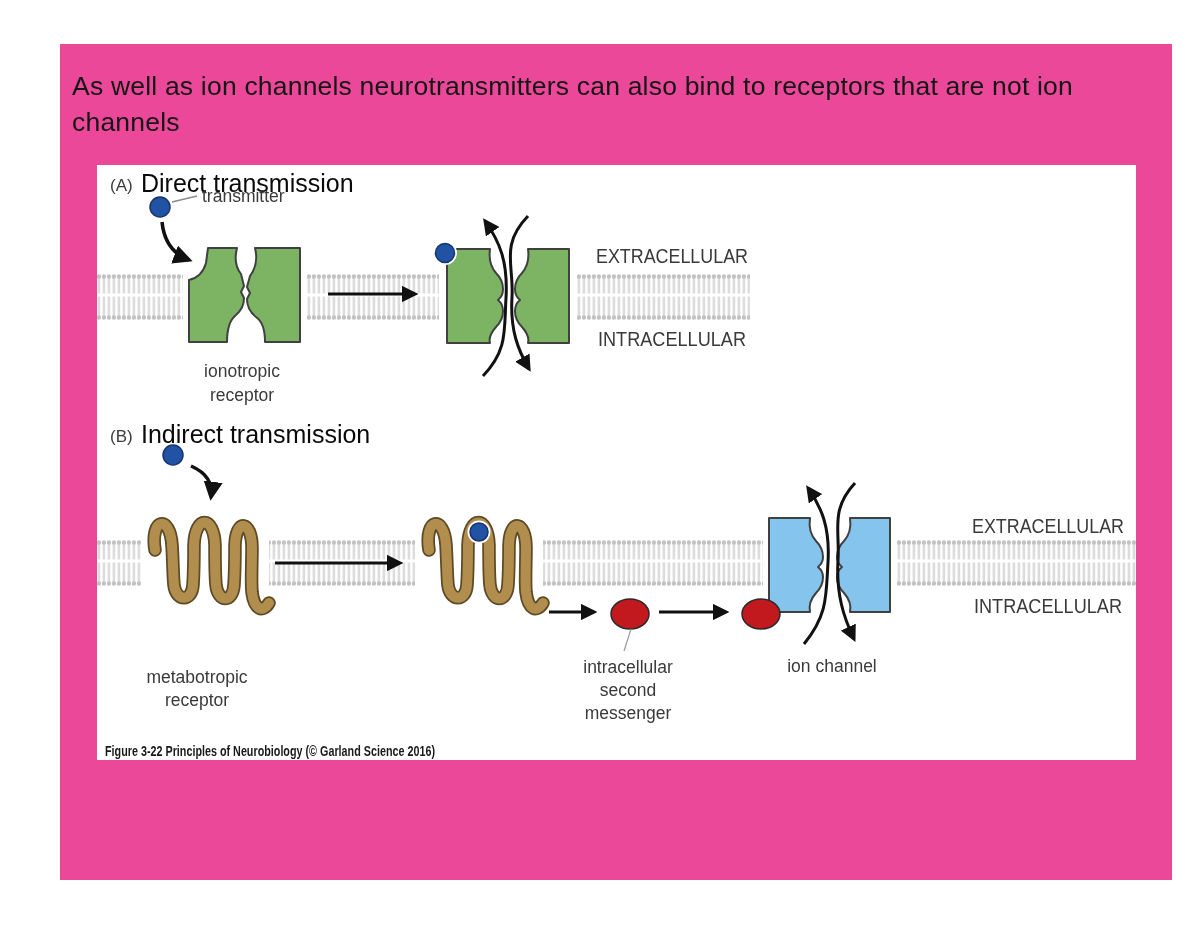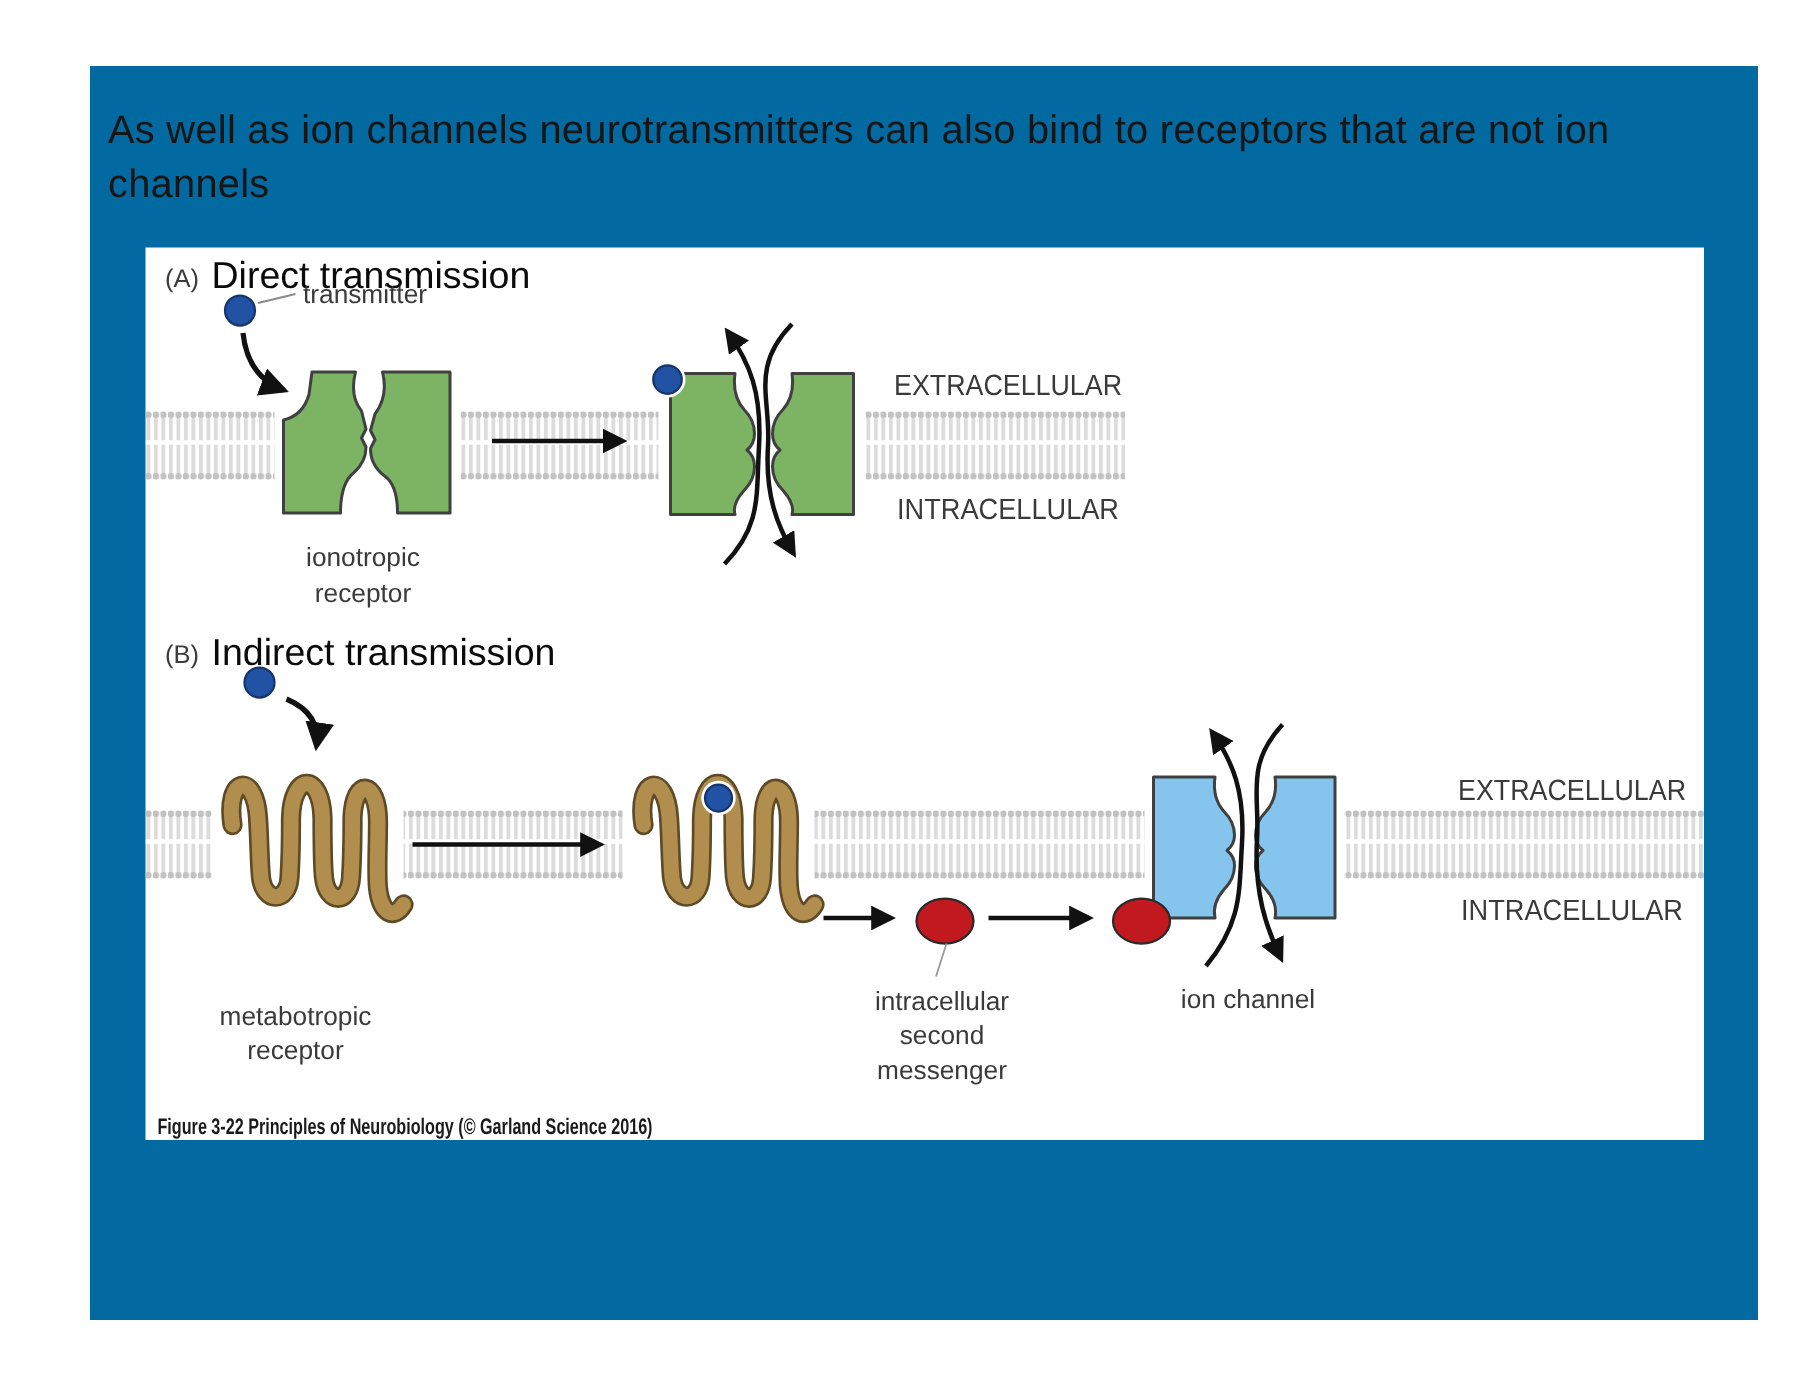--- a/index.html
+++ b/index.html
@@ -2,21 +2,21 @@
 <html><head>
 <meta charset="utf-8">
 <style>
   html,body{margin:0;padding:0;}
   body{
     width:1200px;height:927px;background:#ffffff;position:relative;
     font-family:"Liberation Sans",sans-serif;
   }
   .slide{
     position:absolute;left:60px;top:44px;width:1112px;height:836px;
-    background:#0369a1;
+    background:#ec4899;
   }
   .slide-title{
     position:absolute;left:12px;top:24px;width:1012px;
     font-size:26.5px;line-height:36px;color:#161616;letter-spacing:0.2px;
   }
   .figure-panel{
     position:absolute;left:37px;top:121px;width:1039px;height:595px;
     background:#ffffff;
   }
   svg text{font-family:"Liberation Sans",sans-serif;}

